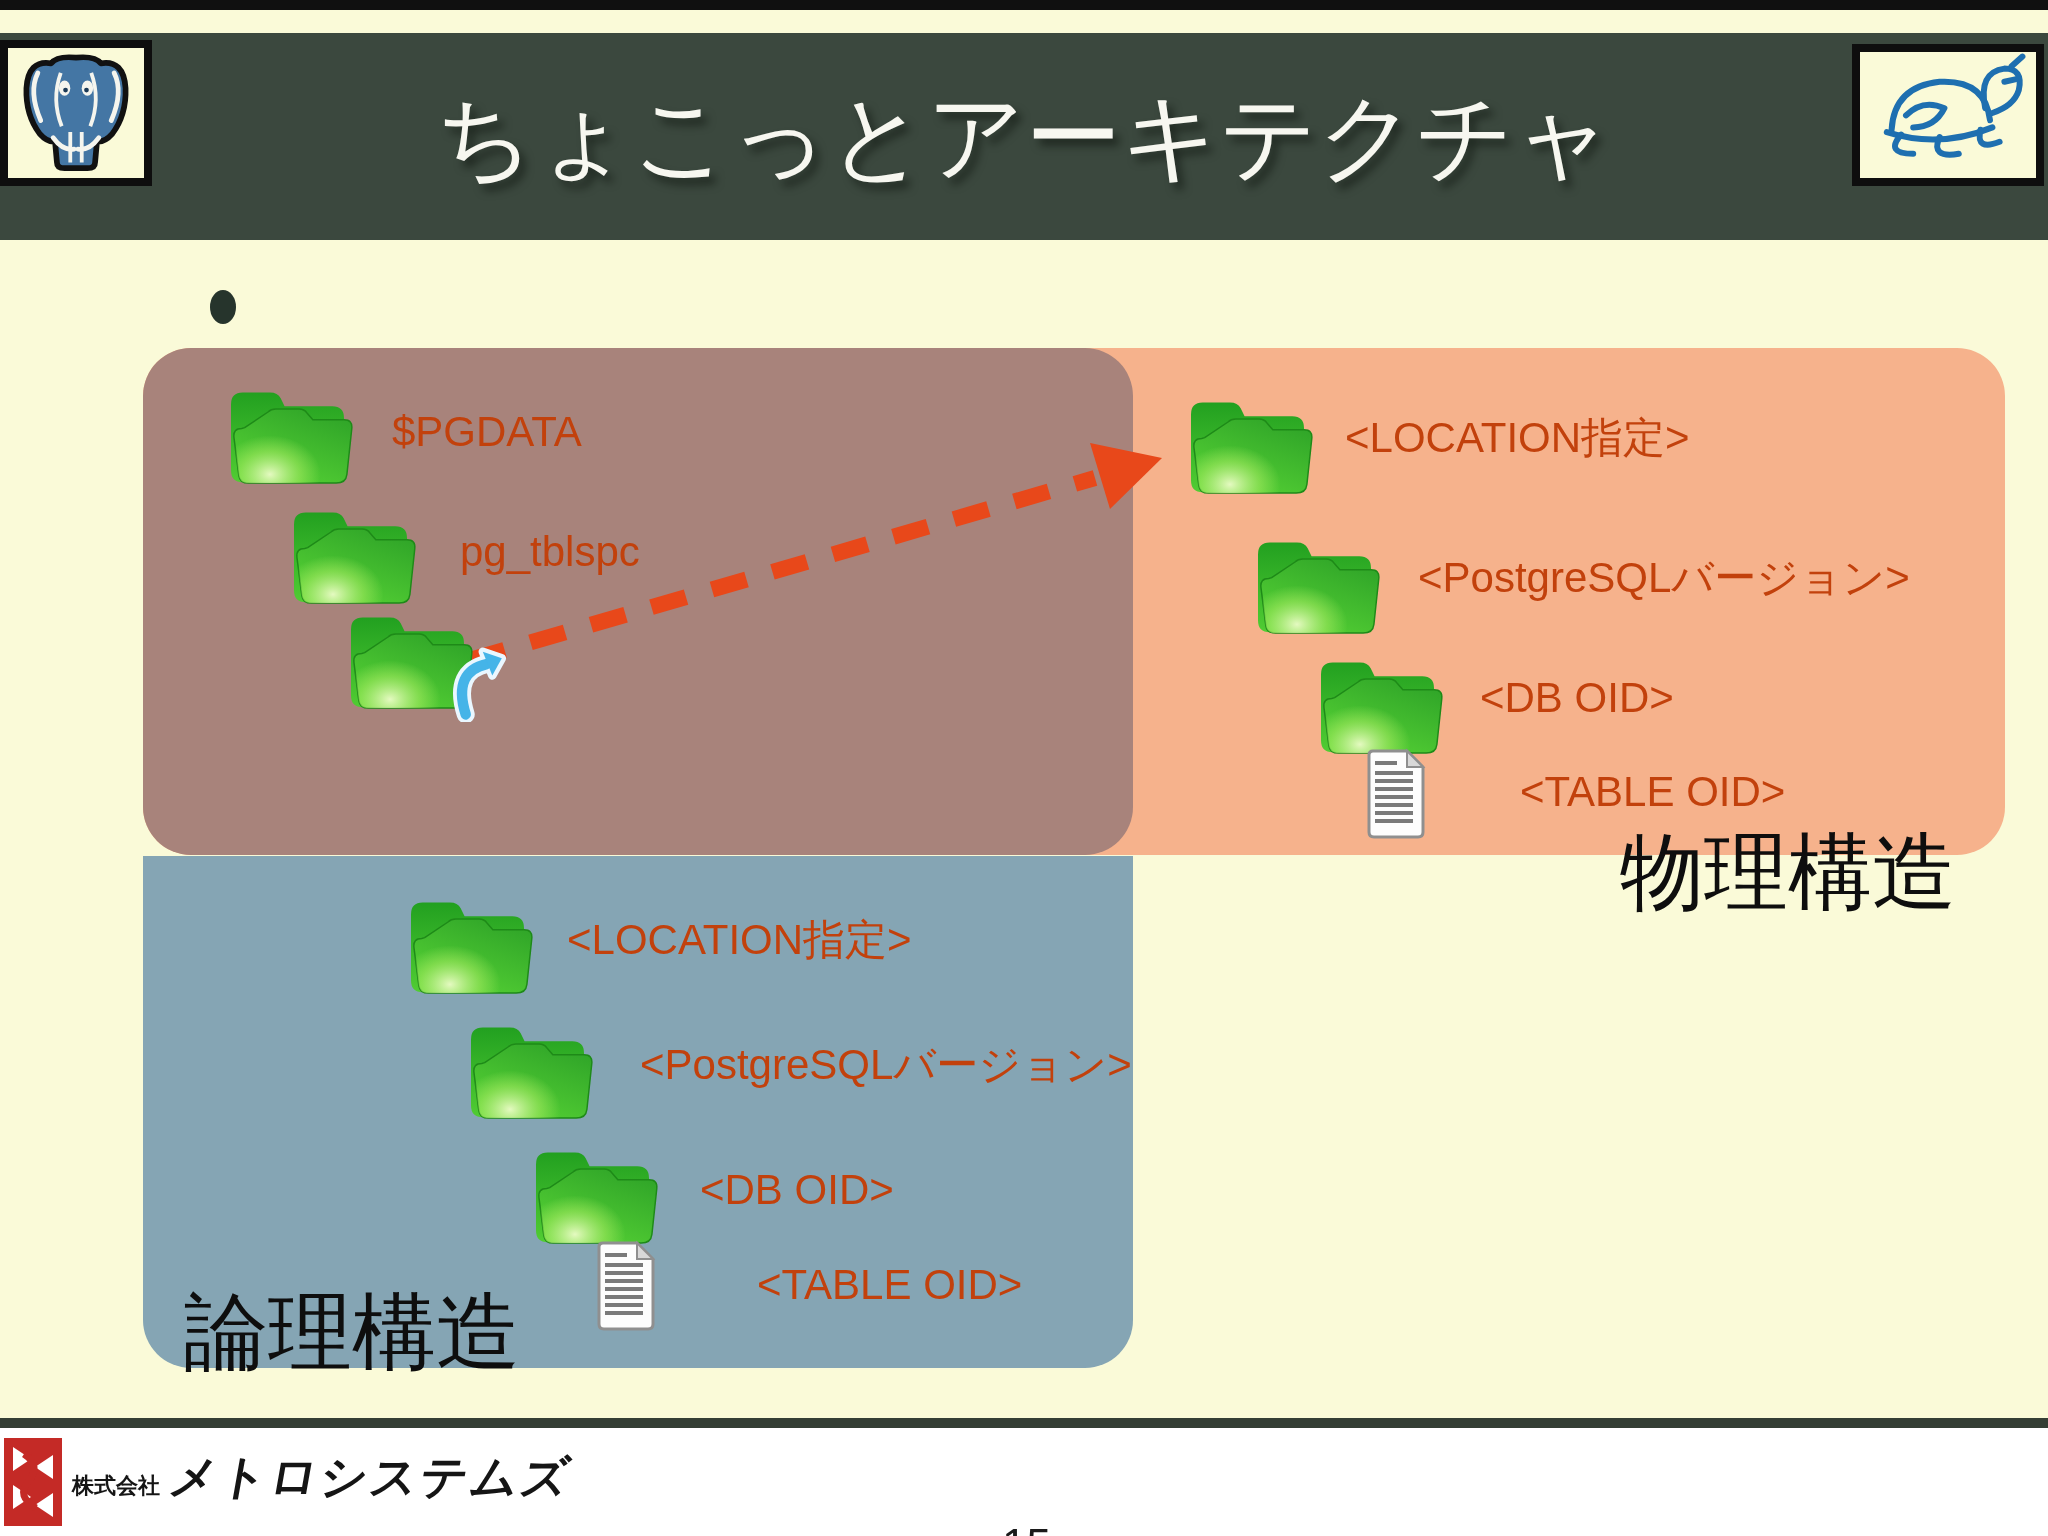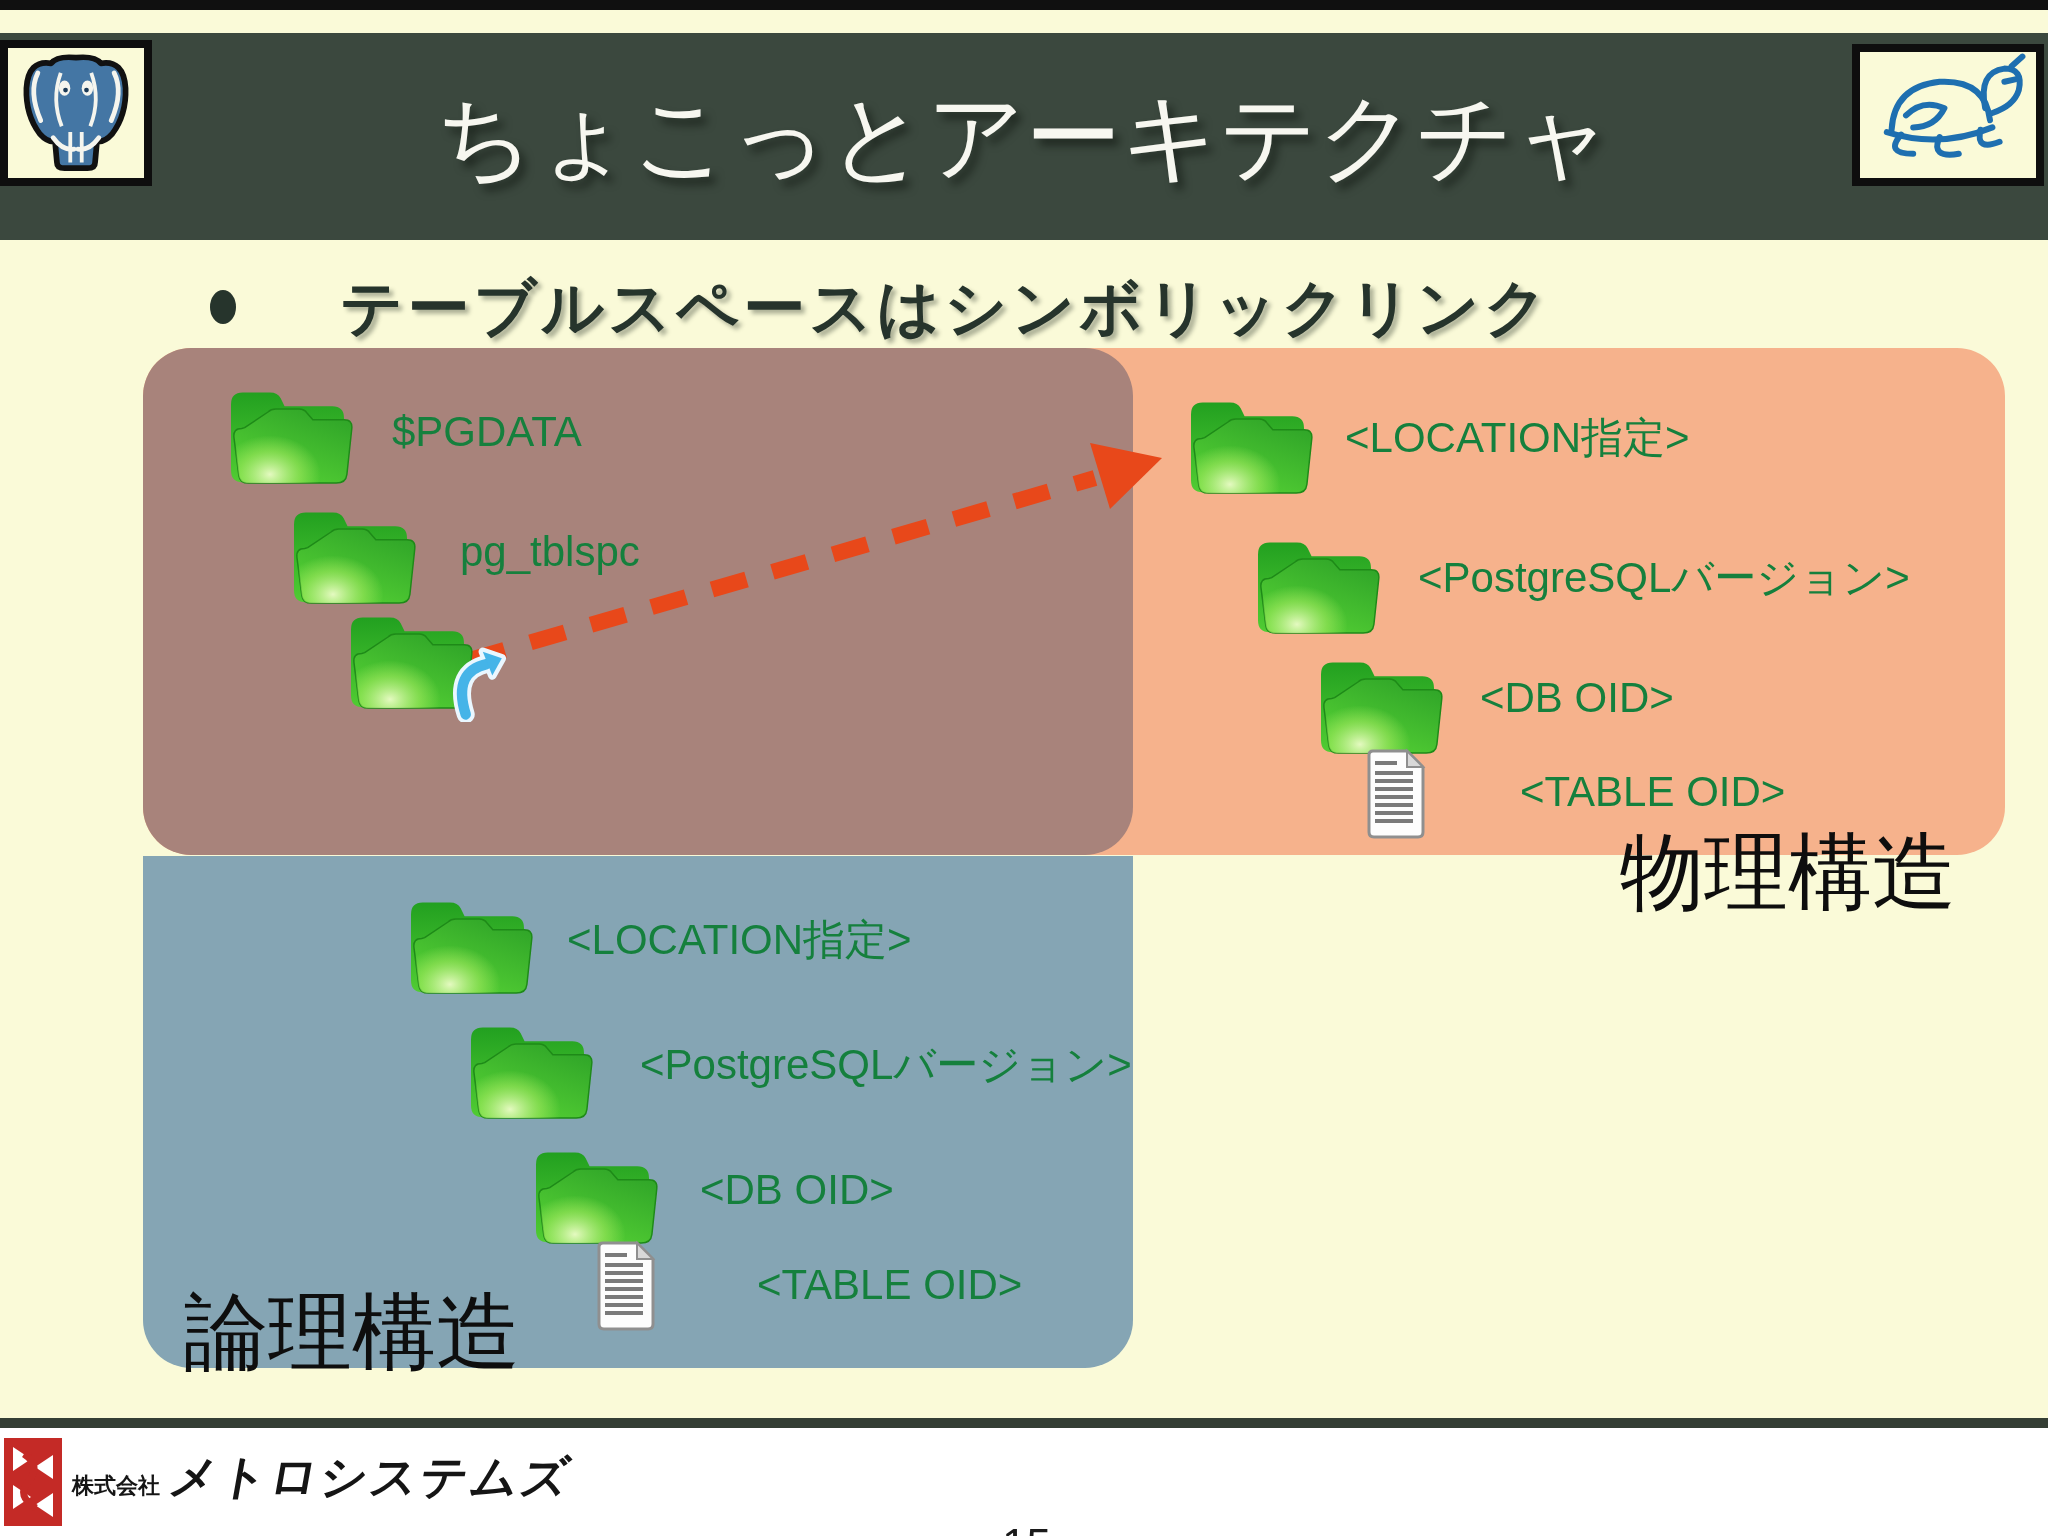--- a/index.html
+++ b/index.html
@@ -27,21 +27,21 @@
   .region.physical{left:143px;top:348px;width:1862px;height:507px;background:#F6B28C;border-radius:48px;}
   .region.pgdata{left:143px;top:348px;width:990px;height:507px;background:#A8837B;border-radius:48px;}
   .region.logical{left:143px;top:856px;width:990px;height:512px;background:#85A5B4;border-radius:0 0 48px 48px;}
 
   .caption{position:absolute;font-size:84px;color:#0E0E0E;line-height:92px;white-space:nowrap;z-index:6;}
   .caption.physical{left:1620px;top:826px;}
   .caption.logical{left:168px;top:1286px;margin-left:16px;}
 
   
   .ficon{position:absolute;z-index:5;}
-  .tlabel{position:absolute;z-index:5;font-size:42px;color:#15803d;line-height:56px;white-space:nowrap;}
+  .tlabel{position:absolute;z-index:5;font-size:42px;color:#c2410c;line-height:56px;white-space:nowrap;}
   .overlay{position:absolute;left:0;top:0;z-index:4;pointer-events:none;}
   .badge{position:absolute;left:450px;top:646px;z-index:6;}
 
   
   .footer-bar{position:absolute;left:0;top:1418px;width:2048px;height:10px;background:#343E34;}
   .footer-bg{position:absolute;left:0;top:1428px;width:2048px;height:108px;background:#FFFFFF;}
   .metro-logo{position:absolute;left:4px;top:1438px;z-index:7;}
   .company{position:absolute;left:72px;top:1446px;z-index:7;display:flex;align-items:baseline;color:#151515;}
   .company .prefix{font-size:22px;font-weight:bold;margin-right:10px;}
   .company .name{font-size:47px;font-weight:bold;transform:skewX(-10deg);letter-spacing:2px;}
@@ -129,21 +129,20 @@
           <path d="M26 68 Q12 84 36 84"></path>
           <path d="M58 70 Q50 88 74 84"></path>
           <path d="M92 64 Q88 82 108 74"></path>
           <path d="M30 52 Q44 38 62 46 Q54 62 36 62"></path>
         </g>
       </svg>
     </span>
   </div>
 
   <div class="bullet-dot"></div>
-  <div class="bullet-text">テーブルスペースはシンボリックリンク</div>
 
   <div class="region physical" style="z-index:1;"></div>
   <div class="region pgdata" style="z-index:2;"></div>
   <div class="region logical" style="z-index:2;"></div>
 
   <svg class="overlay" width="2048" height="1536" viewBox="0 0 2048 1536">
     <line x1="470" y1="660" x2="1095" y2="478" stroke="#E8481A" stroke-width="16" stroke-dasharray="36 27"></line>
     <polygon points="1162,458 1110,509 1090,443" fill="#E8481A"></polygon>
   </svg>
 

